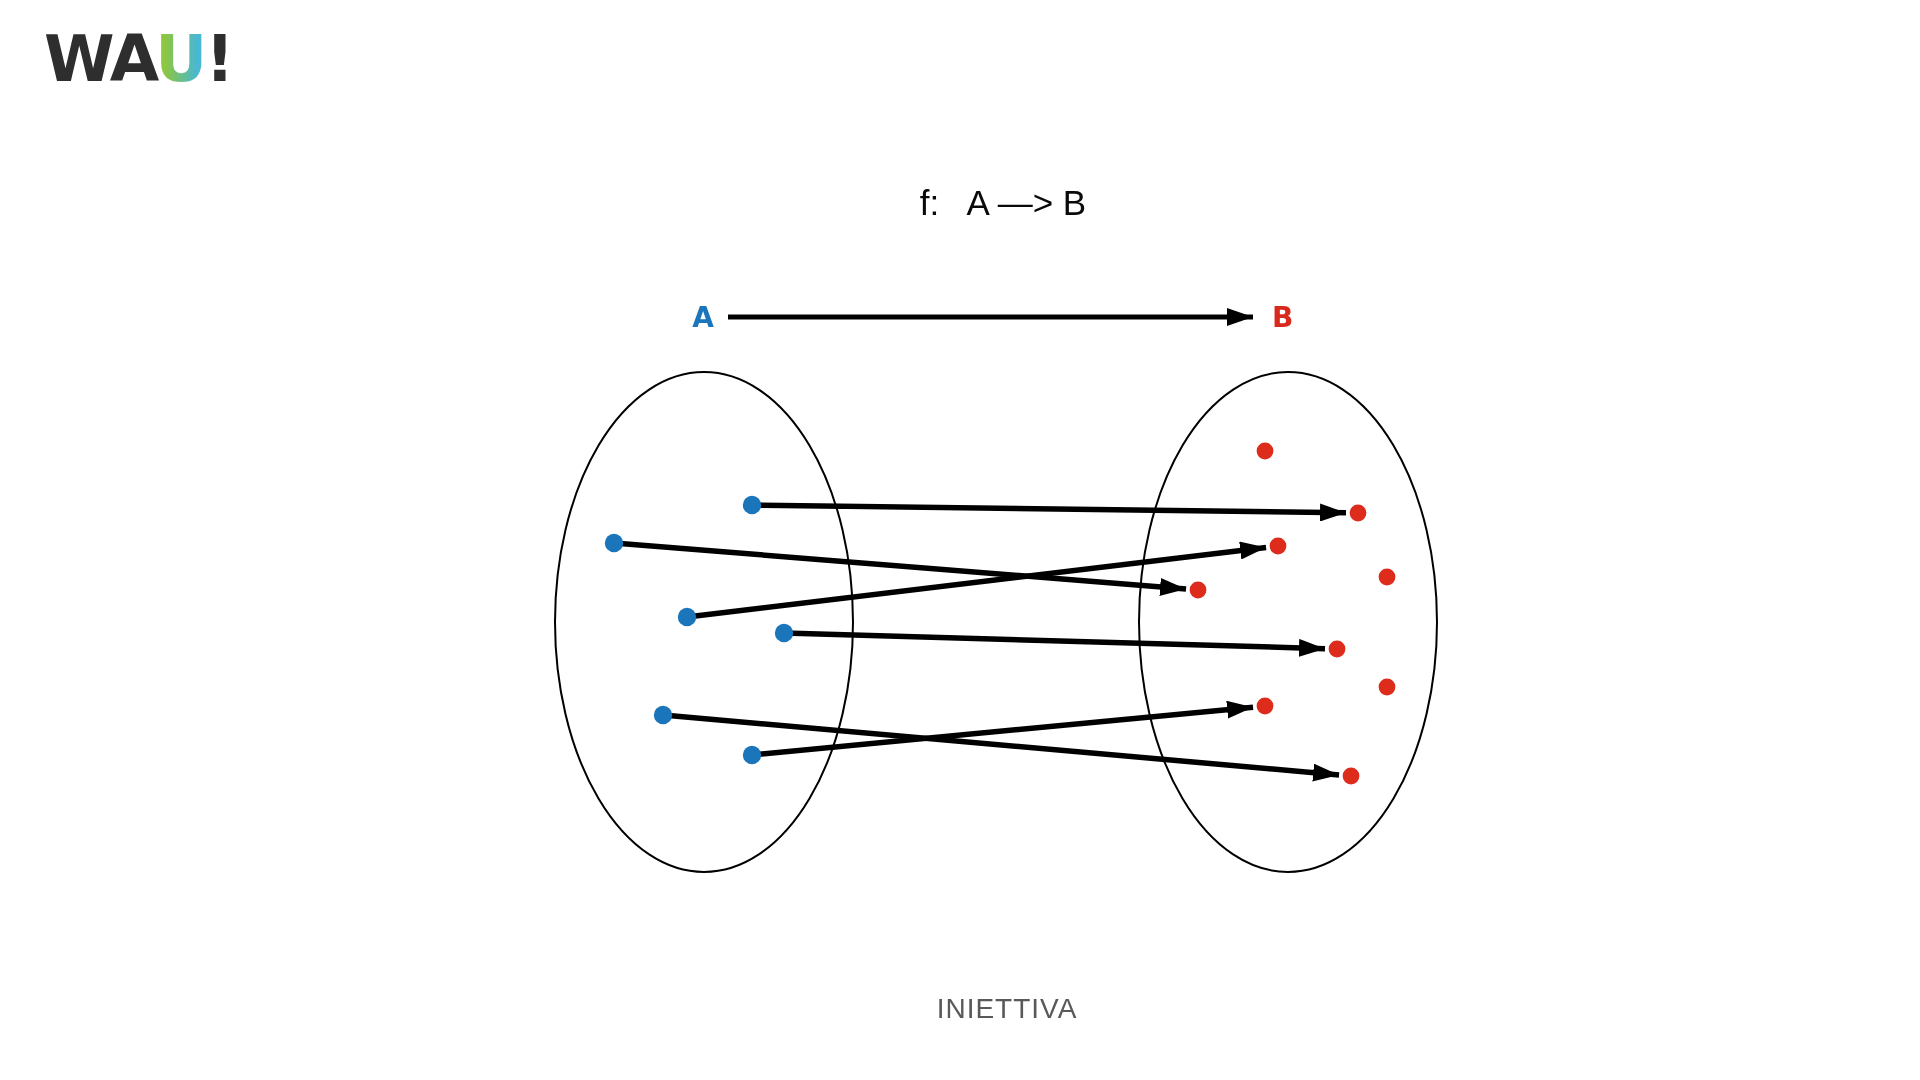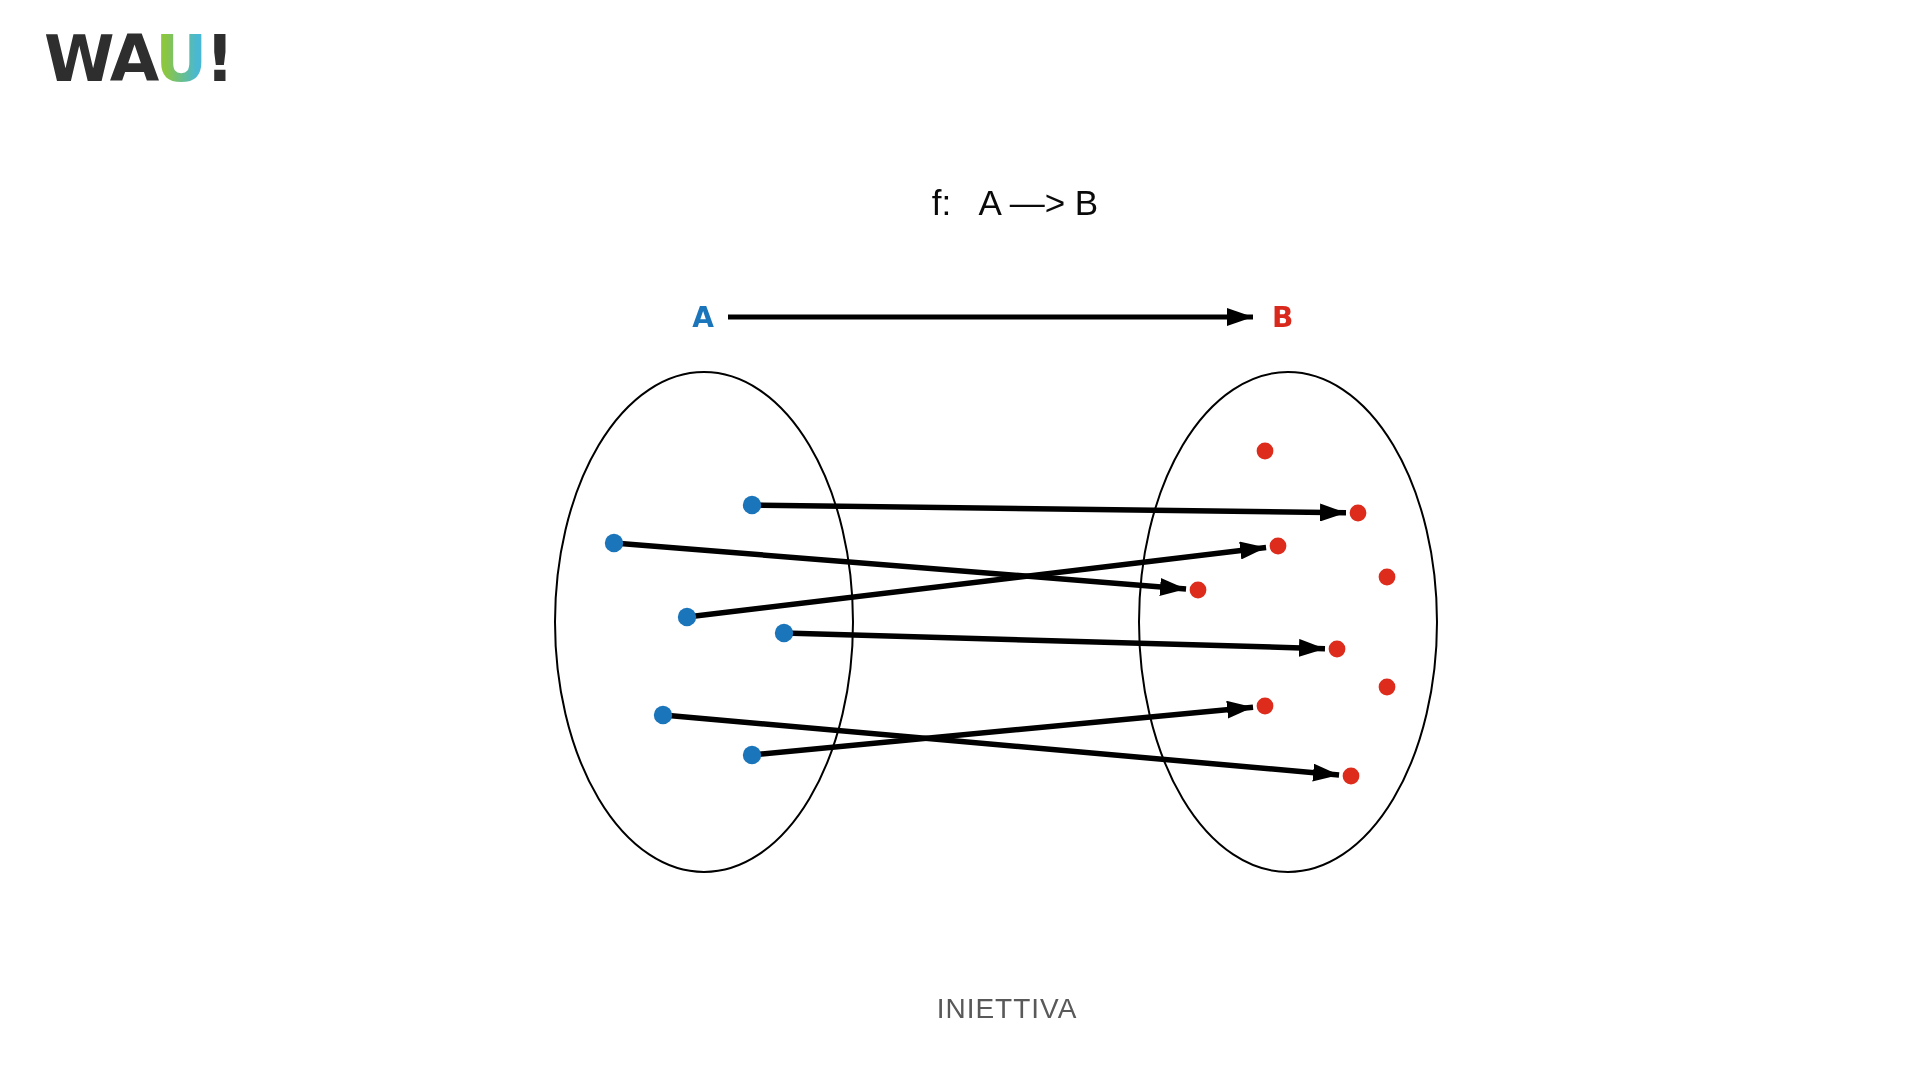--- a/index.html
+++ b/index.html
@@ -23,21 +23,20 @@
   .logo .lg-u{
     background:linear-gradient(90deg,var(--logo-green) 20%,var(--logo-teal) 85%);
     -webkit-background-clip:text;background-clip:text;
     color:transparent;-webkit-text-fill-color:transparent;
   }
 
   .fn-title{
     position:absolute;left:1003px;top:183px;transform:translateX(-50%);
     font-size:35px;color:var(--title-color);white-space:pre;
     font-family:"Liberation Sans",sans-serif;
-    margin-left:12px;
   }
 
   .caption{
     position:absolute;left:1007px;top:993px;transform:translateX(-50%);
     font-size:28px;color:var(--caption-color);letter-spacing:1px;
     font-family:"Liberation Sans",sans-serif;
   }
 
   svg.diagram{position:absolute;left:0;top:0;}
 </style>

